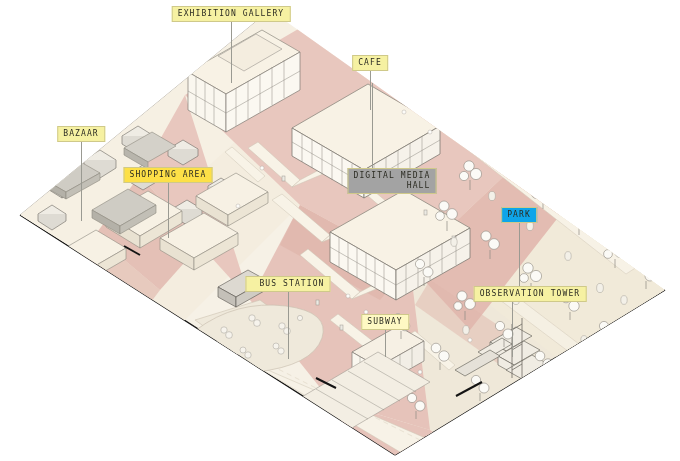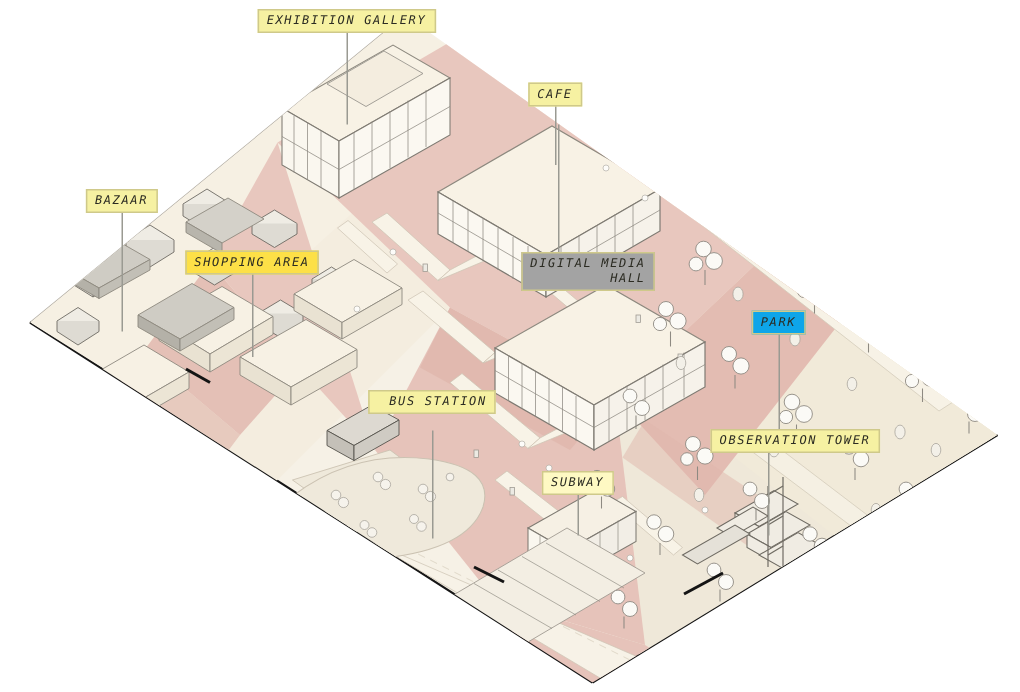--- a/index.html
+++ b/index.html
@@ -1,18 +1,18 @@
 <!DOCTYPE html>
 <html><head>
 <meta charset="utf-8">
 <style>
   html,body{margin:0;padding:0;background:#ffffff;}
   body{width:680px;height:461px;overflow:hidden;
        font-family:"DejaVu Sans Mono","Liberation Mono",monospace;}
-  #stage{position:relative;width:568px;height:461px;background:#ffffff;font-style:italic;}
+  #stage{position:relative;width:568px;height:461px;background:#ffffff;}
   svg.scene{position:absolute;left:0;top:0;width:680px;height:461px;}
   .label{
     position:absolute;
     background:#f6f1a2;
     border:1px solid #cfc98a;
     color:#2b2b22;
     font-family:"DejaVu Sans Mono","Liberation Mono",monospace;
     font-size:8px;
     letter-spacing:1.1px;
     line-height:10px;
@@ -457,20 +457,20 @@
       <div class="leader" style="left: 81px; top: 141px; height: 80px; background: rgb(154, 154, 146);"></div>
       <div class="label" style="left: 81px; top: 126px; background: rgb(246, 241, 162); border-color: rgb(207, 201, 138); color: rgb(43, 43, 34);">BAZAAR</div>
       <div class="leader" style="left: 168px; top: 182px; height: 56px; background: rgb(154, 154, 146);"></div>
       <div class="label" style="left: 168px; top: 167px; background: #fde047; border-color: rgb(207, 201, 138); color: rgb(43, 43, 34);">SHOPPING AREA</div>
       <div class="leader" style="left: 372px; top: 83px; height: 85px; background: rgb(154, 154, 146);"></div>
       <div class="label" style="left: 392px; top: 168px; background: #a3a3a3; border-color: rgb(207, 201, 138); color: rgb(43, 43, 34); text-align: right;">DIGITAL MEDIA
 HALL</div>
       <div class="leader" style="left: 519px; top: 222px; height: 72px; background: rgb(154, 154, 146);"></div>
       <div class="label" style="left: 519px; top: 207px; background: #0ea5e9; border-color: rgb(207, 201, 138); color: rgb(43, 43, 34);">PARK</div>
       <div class="leader" style="left: 288px; top: 287px; height: 72px; background: rgb(154, 154, 146);"></div>
-      <div class="label" style="left: 288px; top: 260px; background: rgb(246, 241, 162); border-color: rgb(207, 201, 138); color: rgb(43, 43, 34); padding-left: 13px;">BUS STATION</div>
+      <div class="label" style="left: 288px; top: 276px; background: rgb(246, 241, 162); border-color: rgb(207, 201, 138); color: rgb(43, 43, 34); padding-left: 13px;">BUS STATION</div>
       <div class="leader" style="left: 512px; top: 301px; height: 56px; background: rgb(154, 154, 146);"></div>
       <div class="label" style="left: 530px; top: 286px; background: rgb(246, 241, 162); border-color: rgb(207, 201, 138); color: rgb(43, 43, 34);">OBSERVATION TOWER</div>
       <div class="leader" style="left: 385px; top: 329px; height: 28px; background: rgb(154, 154, 146);"></div>
       <div class="label" style="left: 385px; top: 314px; background: #fef9c3; border-color: rgb(207, 201, 138); color: rgb(43, 43, 34);">SUBWAY</div>
     </div>
 
 </div>
 
 </body></html>

